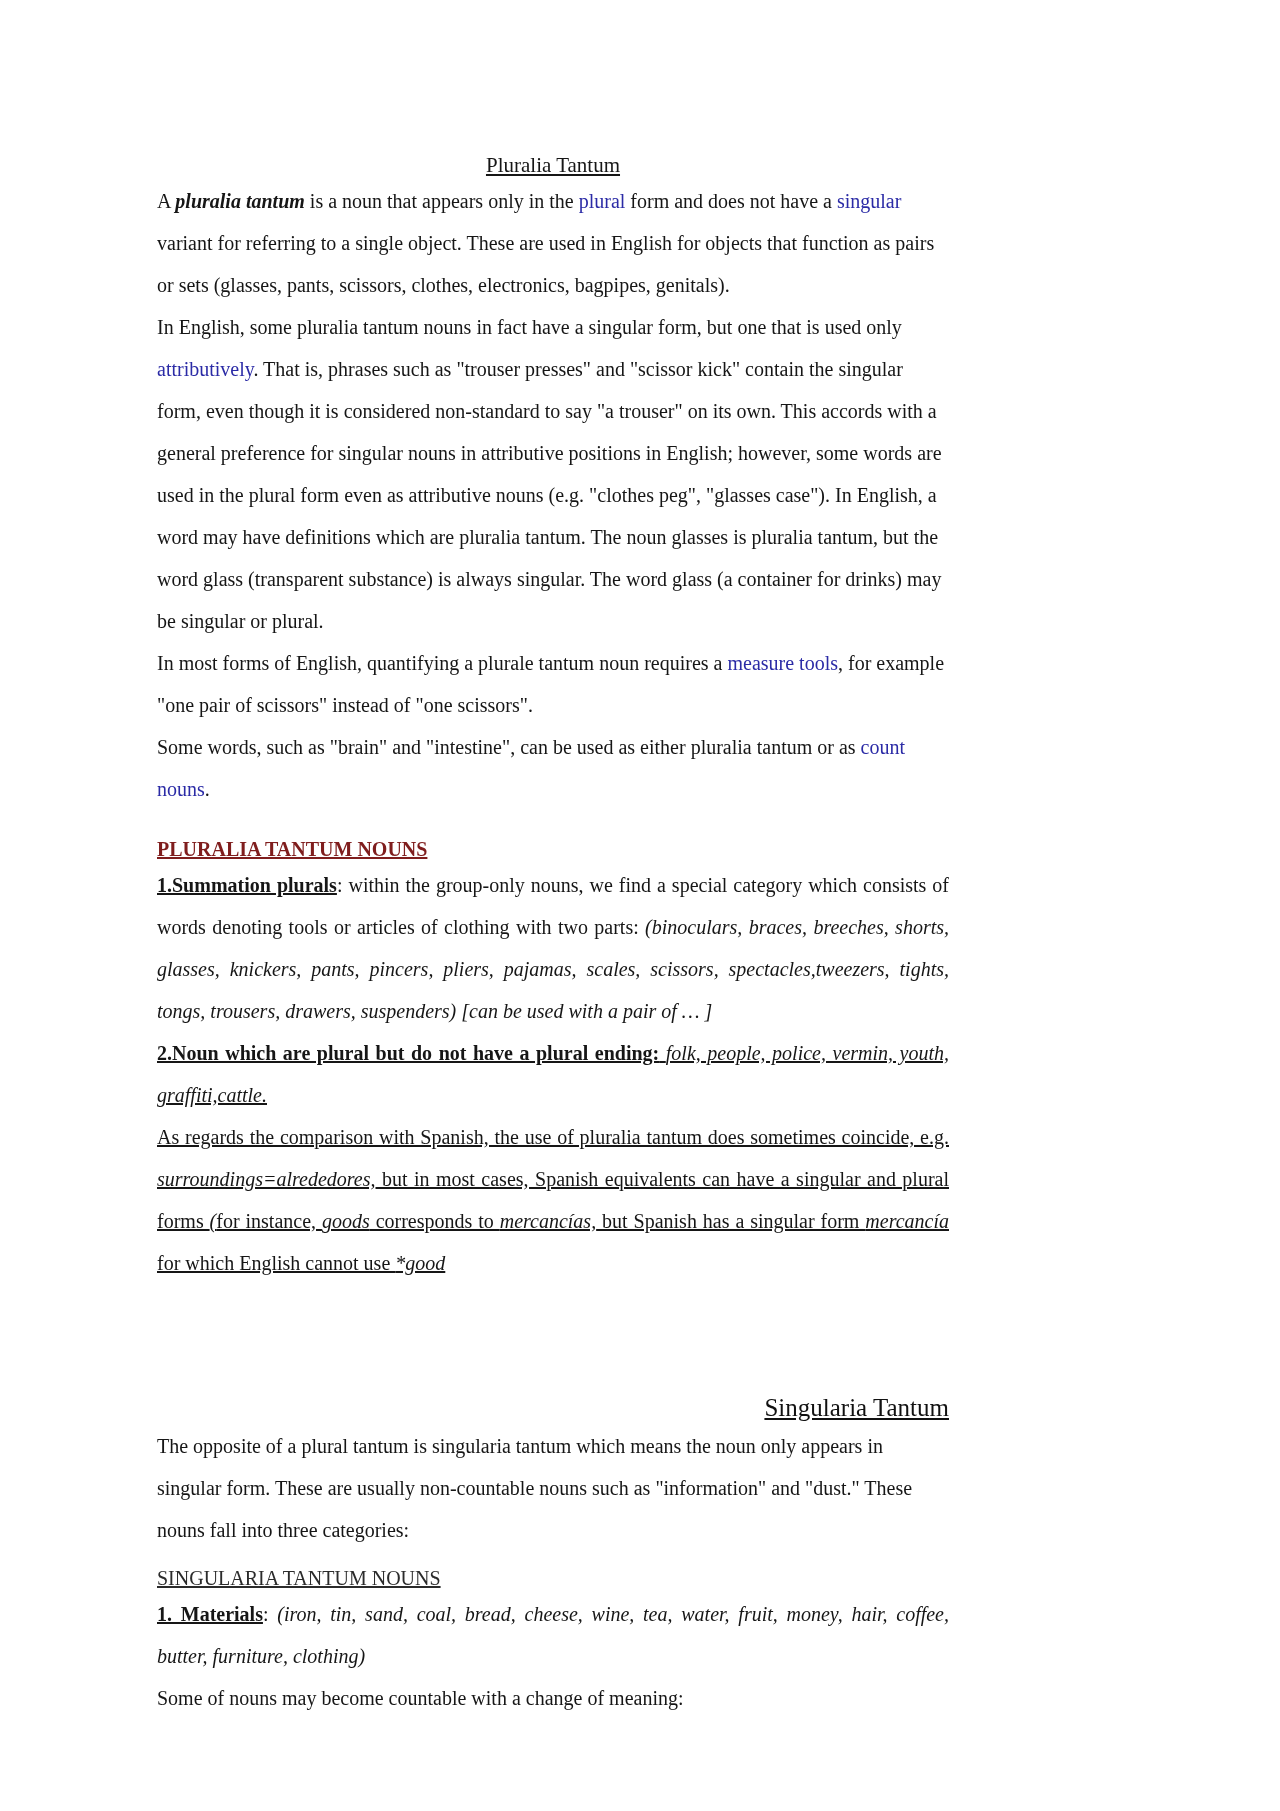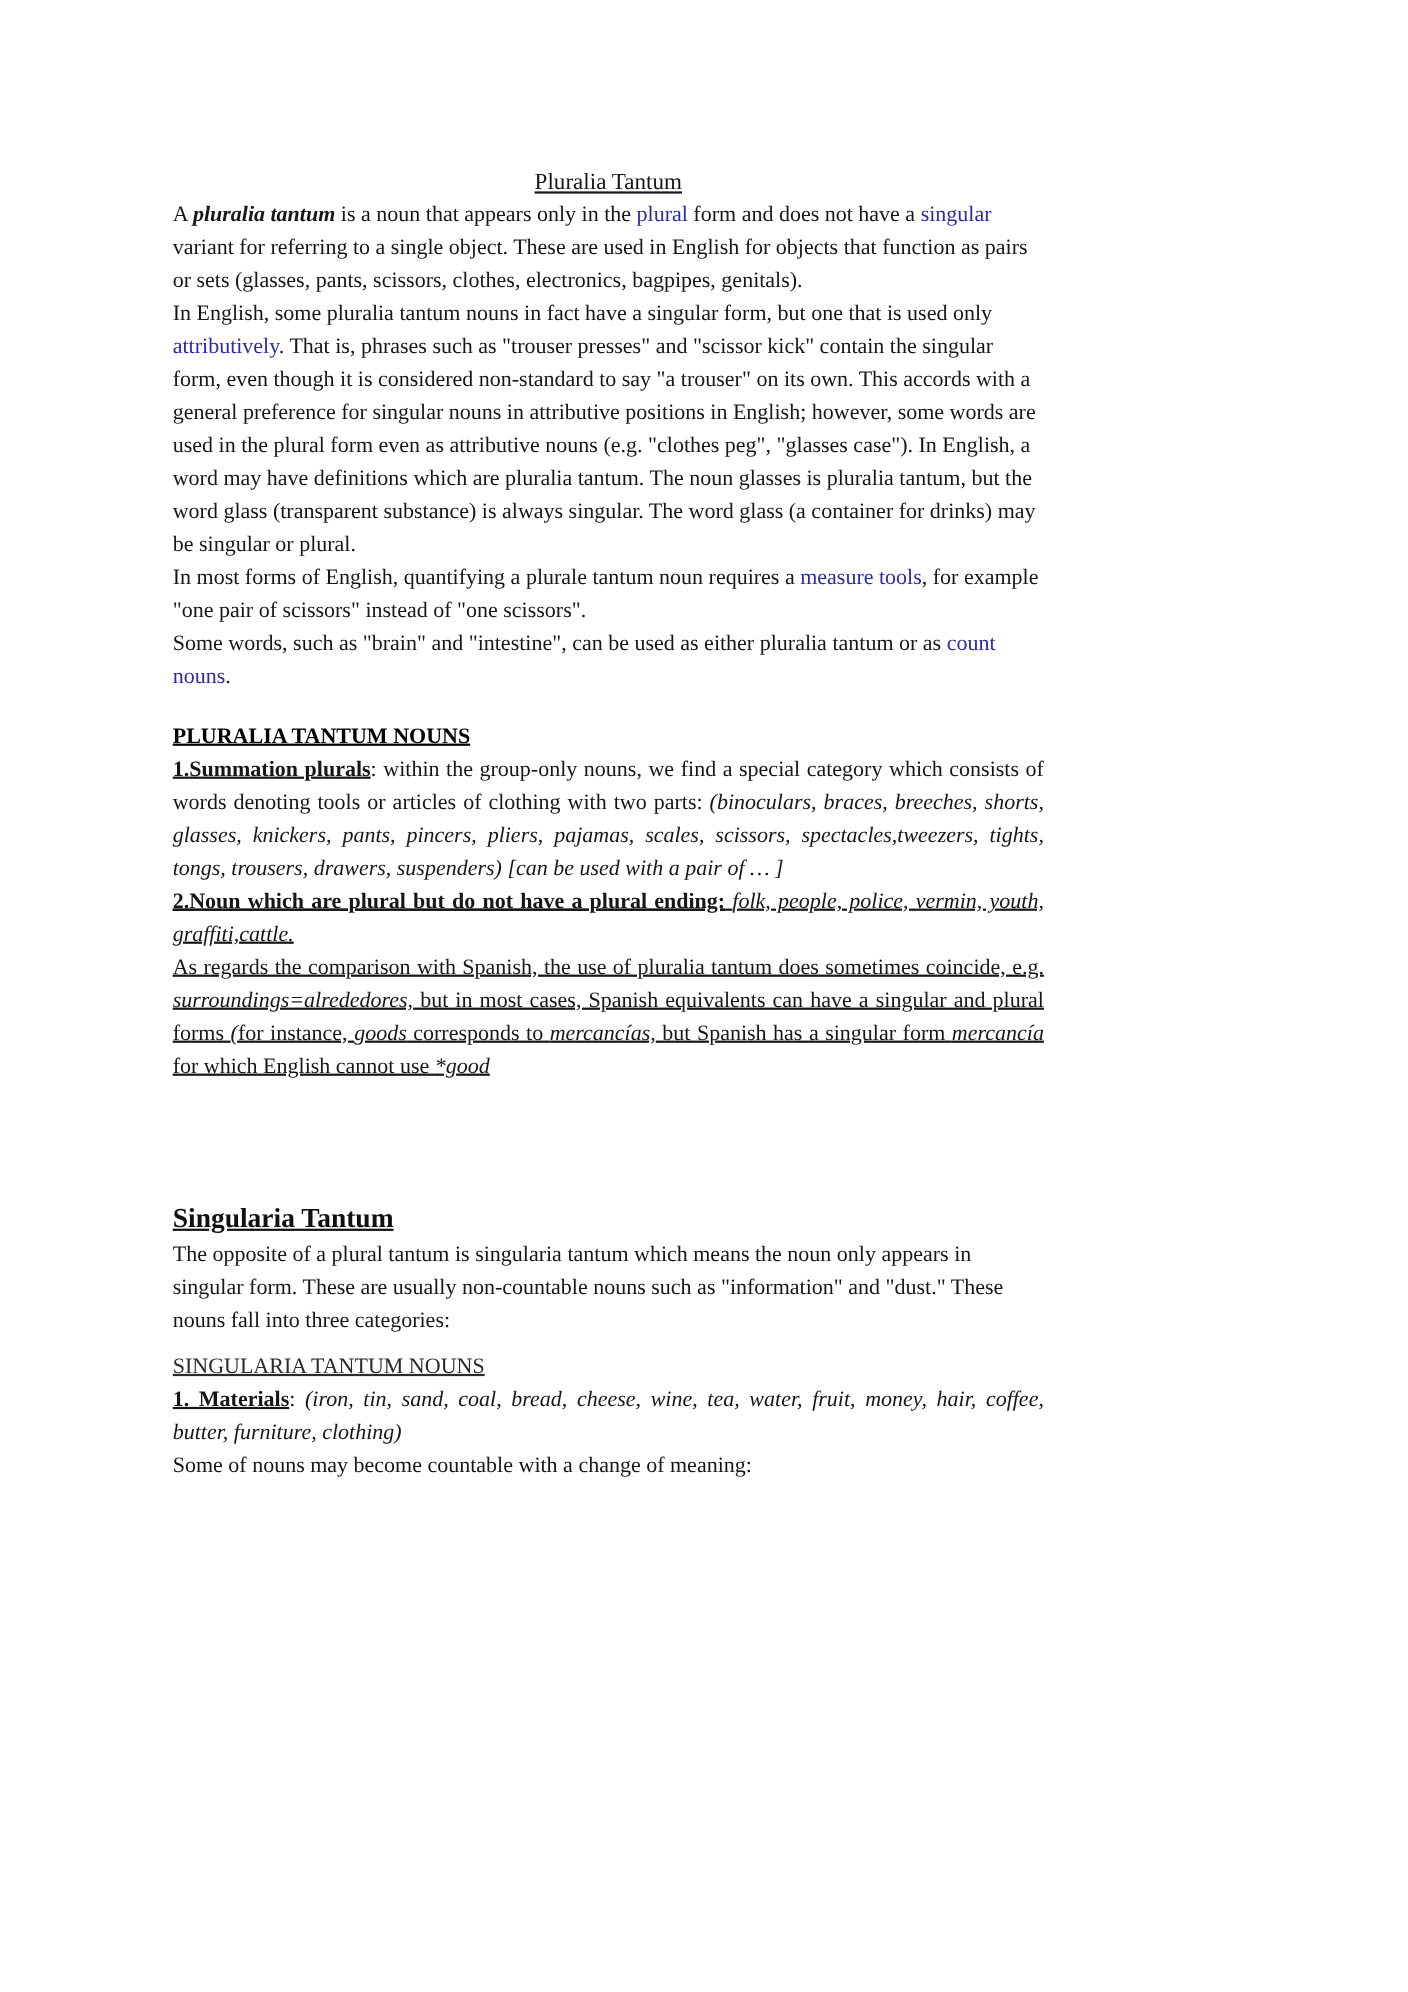--- a/index.html
+++ b/index.html
@@ -26,41 +26,41 @@
   .doc-title {
     font-size: 21px;
     line-height: 30px;
     font-weight: normal;
     text-align: center;
     text-decoration: underline;
     margin: 0 0 0 0;
   }
   p.para {
     font-size: 20px;
-    line-height: 30px;
+    line-height: 42px;
     margin: 0;
     text-align: left;
     white-space: normal;
   }
   p.just { text-align: justify; }
   .h-caps {
     font-size: 20px;
     line-height: 30px;
     font-weight: bold;
     text-decoration: underline;
     margin: 0;
-    color: #000000;
+    color: #7f1d1d;
   }
   .h-caps.regular { font-weight: normal; color: #2b2b2b; margin-top: 12px; }
   .h-big {
     font-size: 25px;
     line-height: 34px;
-    font-weight: bold;
+    font-weight: normal;
     text-decoration: underline;
-    text-align: left;
+    text-align: right;
     margin: 0;
     color: #111111;
   }
   
   .r-b { font-weight: bold; }
   .r-i { font-style: italic; }
   .r-u { text-decoration: underline; }
   .r-link { color: var(--link-color, #2b2ba6); }
   
   .mt12 { margin-top: 12px; }

